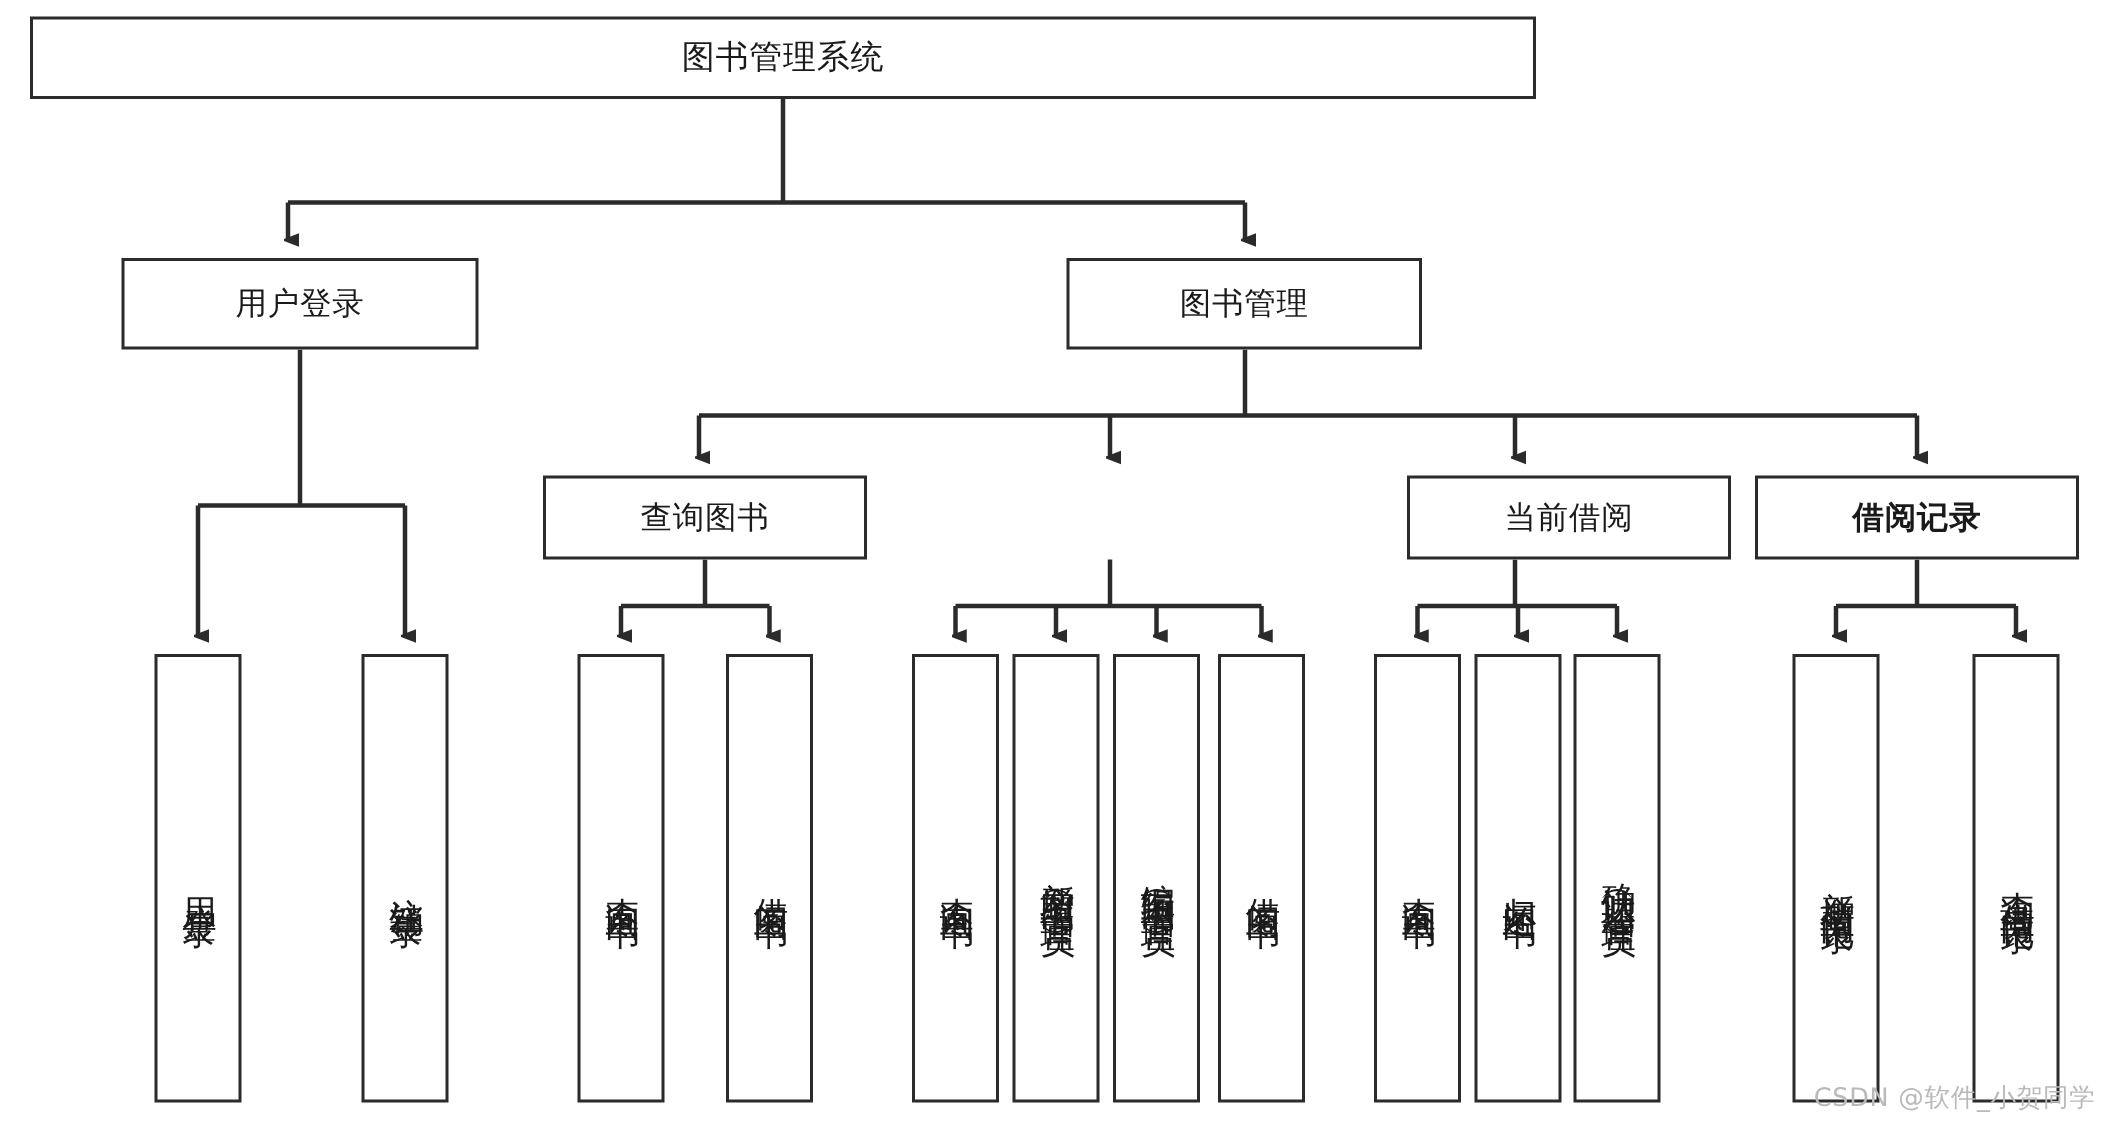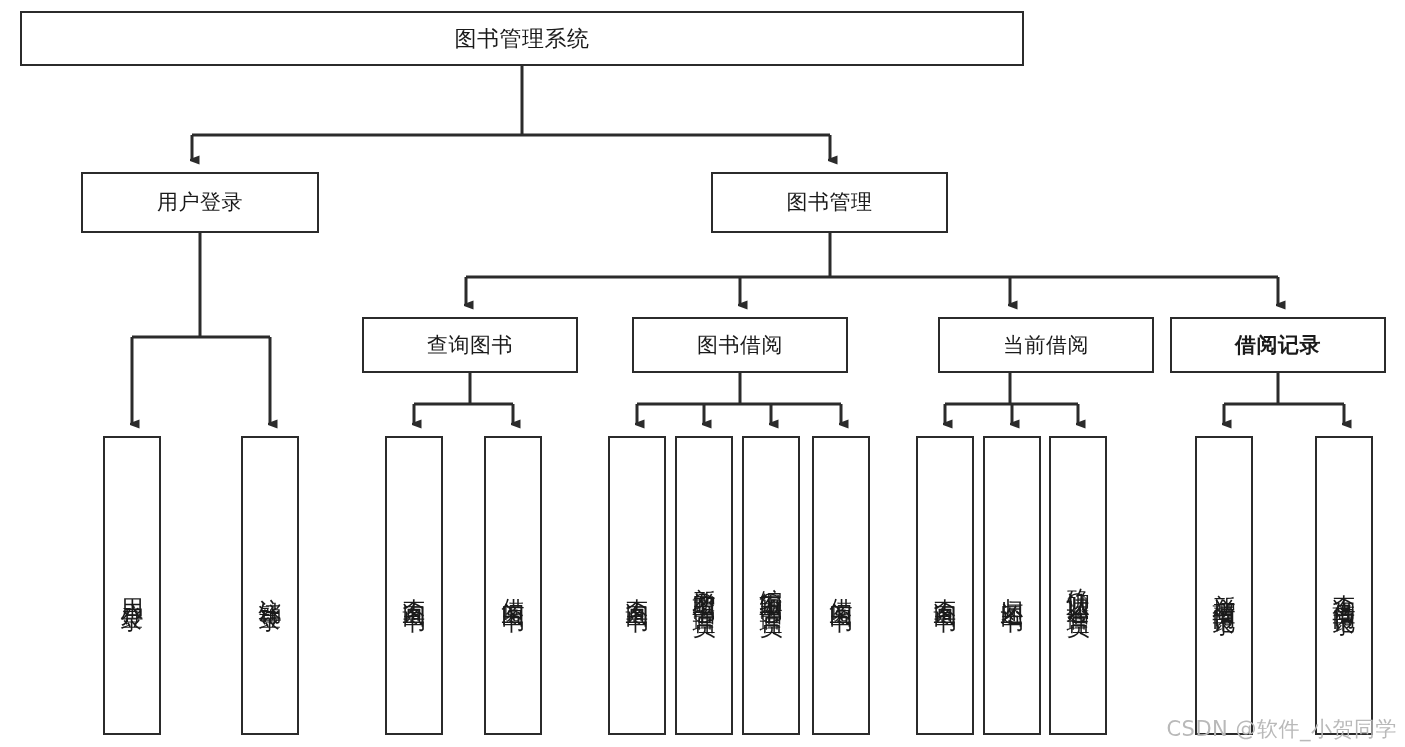--- a/index.html
+++ b/index.html
@@ -62,21 +62,21 @@
     text-orientation: upright;
     font-size: 23px;
     line-height: 1;
     letter-spacing: 4px;
     white-space: nowrap;
   }
   .watermark {
     position: absolute;
     right: 8px;
     bottom: 4px;
-    font-size: 21px;
+    font-size: 17px;
     color: #b9b9b9;
     letter-spacing: 0.5px;
     z-index: 5;
     pointer-events: none;
     font-family: "DejaVu Sans", "Liberation Sans", sans-serif;
   }
 </style>
 </head>
 <body>
 
@@ -142,23 +142,20 @@
   </div>
 
   <div class="node horiz" style="left:711px; top:172px; width:237px; height:61px;">
     <span class="node-label">图书管理</span>
   </div>
 
   <div class="node horiz" style="left:362px; top:317px; width:216px; height:56px;">
     <span class="node-label">查询图书</span>
   </div>
 
-  <div class="node horiz" style="left:632px; top:317px; width:216px; height:56px;">
-    <span class="node-label">图书借阅</span>
-  </div>
 
   <div class="node horiz" style="left:902px; top:317px; width:216px; height:56px;margin-left:36px;">
     <span class="node-label">当前借阅</span>
   </div>
 
   <div class="node horiz" style="left:1170px; top:317px; width:216px; height:56px;font-weight:bold;">
     <span class="node-label">借阅记录</span>
   </div>
 
   <div class="node vert" style="left:103px; top:436px; width:58px; height:299px;">

